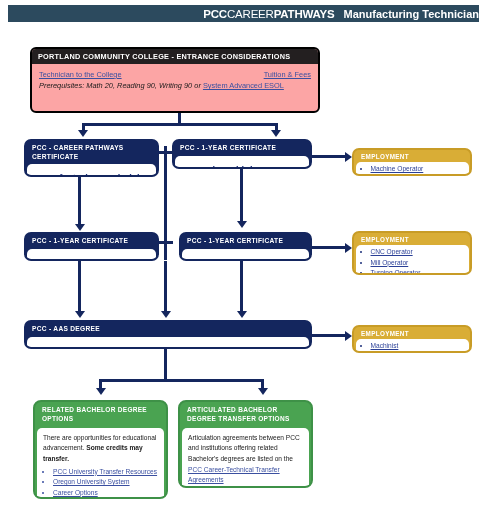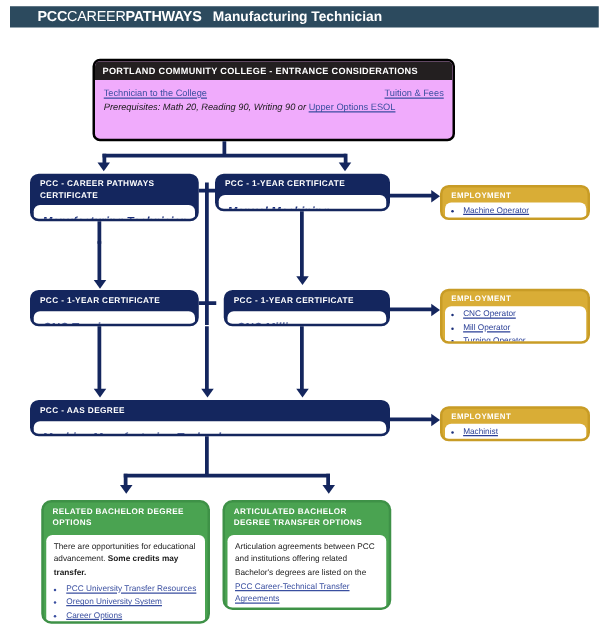--- a/index.html
+++ b/index.html
@@ -23,20 +23,21 @@
   
   .header-bar {
     position: absolute;
     left: 8px; top: 5px;
     width: 471px; height: 17px;
     background: #2c4a5e;
     display: flex;
     align-items: center;
     padding-left: 22px;
     box-sizing: border-box;
+    justify-content: flex-end;
   }
   .brand {
     color: #ffffff;
     font-size: 11.5px;
     letter-spacing: -0.2px;
     white-space: nowrap;
   }
   .brand .b { font-weight: bold; }
   .brand .n { font-weight: normal; }
   .header-title {
@@ -59,23 +60,22 @@
   
   .box {
     position: absolute;
     box-sizing: border-box;
     border-radius: 6px;
   }
 
   
   .box-black {
     border: 2px solid #000000;
-    background: #f0abfc;
-    overflow: hidden;
-    margin-left: 44px;
+    background: #fca5a5;
+    overflow: hidden;
   }
   .box-black .bx-head {
     background: #231f20;
     color: #ffffff;
     font-size: 7.3px;
     font-weight: bold;
     letter-spacing: 0.25px;
     padding: 3px 0 3px 6px;
     white-space: nowrap;
   }
@@ -240,21 +240,21 @@
     <span class="header-title">Manufacturing Technician</span>
   </div>
 
   <div class="box box-black" style="left:30px; top:47px; width:290px; height:66px;">
     <div class="bx-head">PORTLAND COMMUNITY COLLEGE - ENTRANCE CONSIDERATIONS</div>
     <div class="bx-body">
       <div class="row-split">
         <span class="inline-link">Technician to the College</span>
         <span class="inline-link">Tuition &amp; Fees</span>
       </div>
-      <div><span class="plain">Prerequisites: Math 20, Reading 90, Writing 90 or </span><span class="inline-link">Upper Options ESOL</span></div>
+      <div><span class="plain">Prerequisites: Math 20, Reading 90, Writing 90 or </span><span class="inline-link">System Advanced ESOL</span></div>
     </div>
   </div>
 
   <div class="ln" style="left:178px; top:113px; width:2.5px; height:12px;"></div>
   <div class="ln" style="left:82px; top:123px; width:195px; height:2.5px;"></div>
   <div class="ln" style="left:82px; top:123px; width:2.5px; height:8px;"></div>
   <div class="arrow-down" style="left:78px; top:130px;"></div>
   <div class="ln" style="left:275px; top:123px; width:2.5px; height:8px;"></div>
   <div class="arrow-down" style="left:271px; top:130px;"></div>
 

